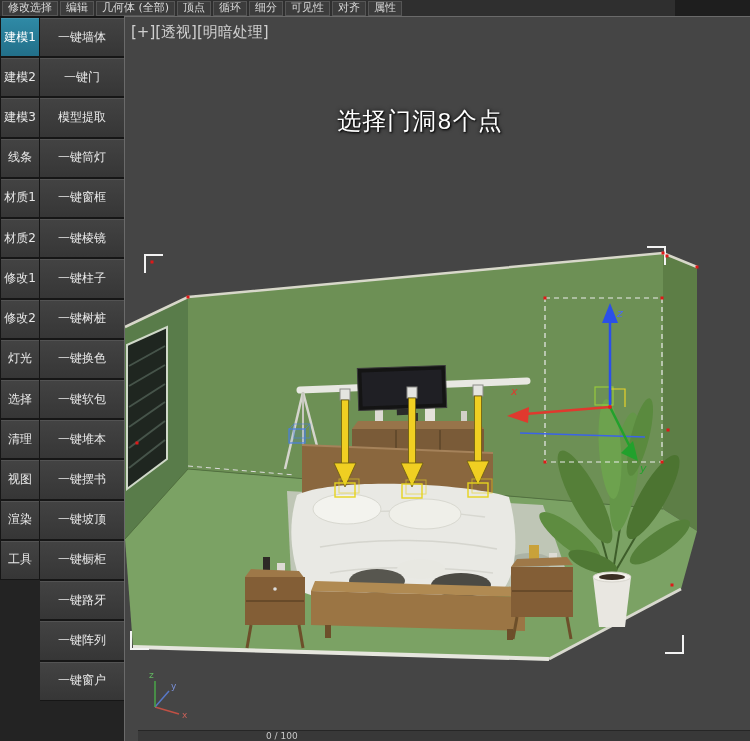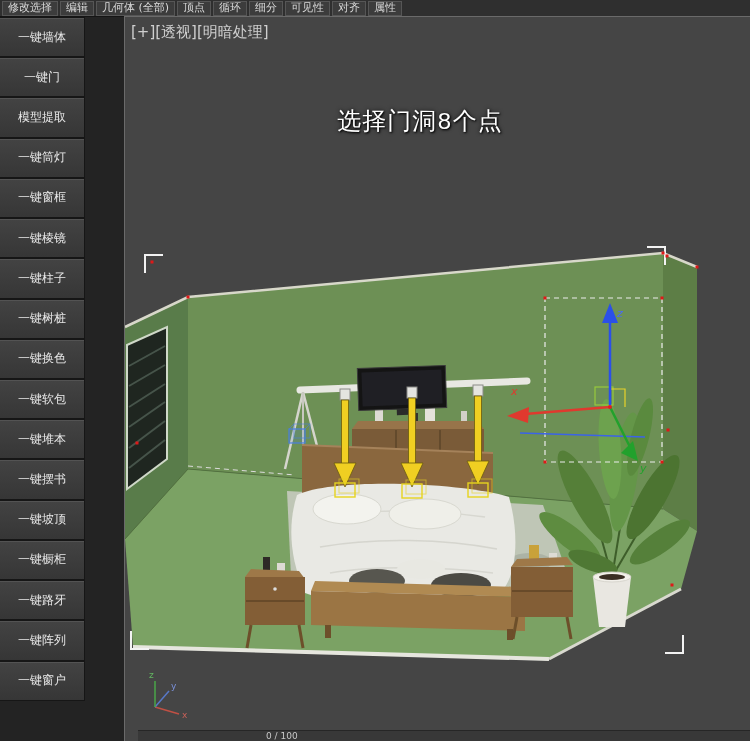--- a/index.html
+++ b/index.html
@@ -1,20 +1,20 @@
 <!DOCTYPE html>
 <html><head>
 <meta charset="utf-8">
 <style>
   html,body{margin:0;padding:0;background:#141414;}
   .app{position:relative;width:750px;height:741px;background:#1e1e1e;overflow:hidden;
        font-family:"DejaVu Sans","Liberation Sans",sans-serif;-webkit-font-smoothing:antialiased;}
 
   
-  .menubar{position:absolute;top:0;left:0;width:750px;height:17px;background:#2f2f2f;
+  .menubar{position:absolute;top:0;left:0;width:675px;height:17px;background:#2f2f2f;
            border-bottom:1px solid #151515;display:flex;align-items:center;gap:2px;
            padding-left:2px;box-sizing:border-box;}
   .menu-item{font-size:11px;line-height:12px;color:#dadada;background:#3c3c3c;
              border:1px solid #565656;padding:0 5px 1px 5px;white-space:nowrap;cursor:default;}
 
   
   .sidebar{position:absolute;top:17px;left:0;width:125px;height:724px;background:#232323;display:flex;}
   .side-col1{width:40px;display:flex;flex-direction:column;}
   .side-col2{width:85px;display:flex;flex-direction:column;}
   .cat-btn,.act-btn{height:40.22px;box-sizing:border-box;display:flex;align-items:center;
@@ -50,20 +50,36 @@
     <span class="menu-item">几何体 (全部)</span>
     <span class="menu-item">顶点</span>
     <span class="menu-item">循环</span>
     <span class="menu-item">细分</span>
     <span class="menu-item">可见性</span>
     <span class="menu-item">对齐</span>
     <span class="menu-item">属性</span>
   </div>
 
   <div class="sidebar">
+    <div class="side-col1">
+      <div class="cat-btn active">建模1</div>
+      <div class="cat-btn">建模2</div>
+      <div class="cat-btn">建模3</div>
+      <div class="cat-btn">线条</div>
+      <div class="cat-btn">材质1</div>
+      <div class="cat-btn">材质2</div>
+      <div class="cat-btn">修改1</div>
+      <div class="cat-btn">修改2</div>
+      <div class="cat-btn">灯光</div>
+      <div class="cat-btn">选择</div>
+      <div class="cat-btn">清理</div>
+      <div class="cat-btn">视图</div>
+      <div class="cat-btn">渲染</div>
+      <div class="cat-btn">工具</div>
+    </div>
     <div class="side-col2">
       <div class="act-btn">一键墙体</div>
       <div class="act-btn">一键门</div>
       <div class="act-btn">模型提取</div>
       <div class="act-btn">一键筒灯</div>
       <div class="act-btn">一键窗框</div>
       <div class="act-btn">一键棱镜</div>
       <div class="act-btn">一键柱子</div>
       <div class="act-btn">一键树桩</div>
       <div class="act-btn">一键换色</div>

